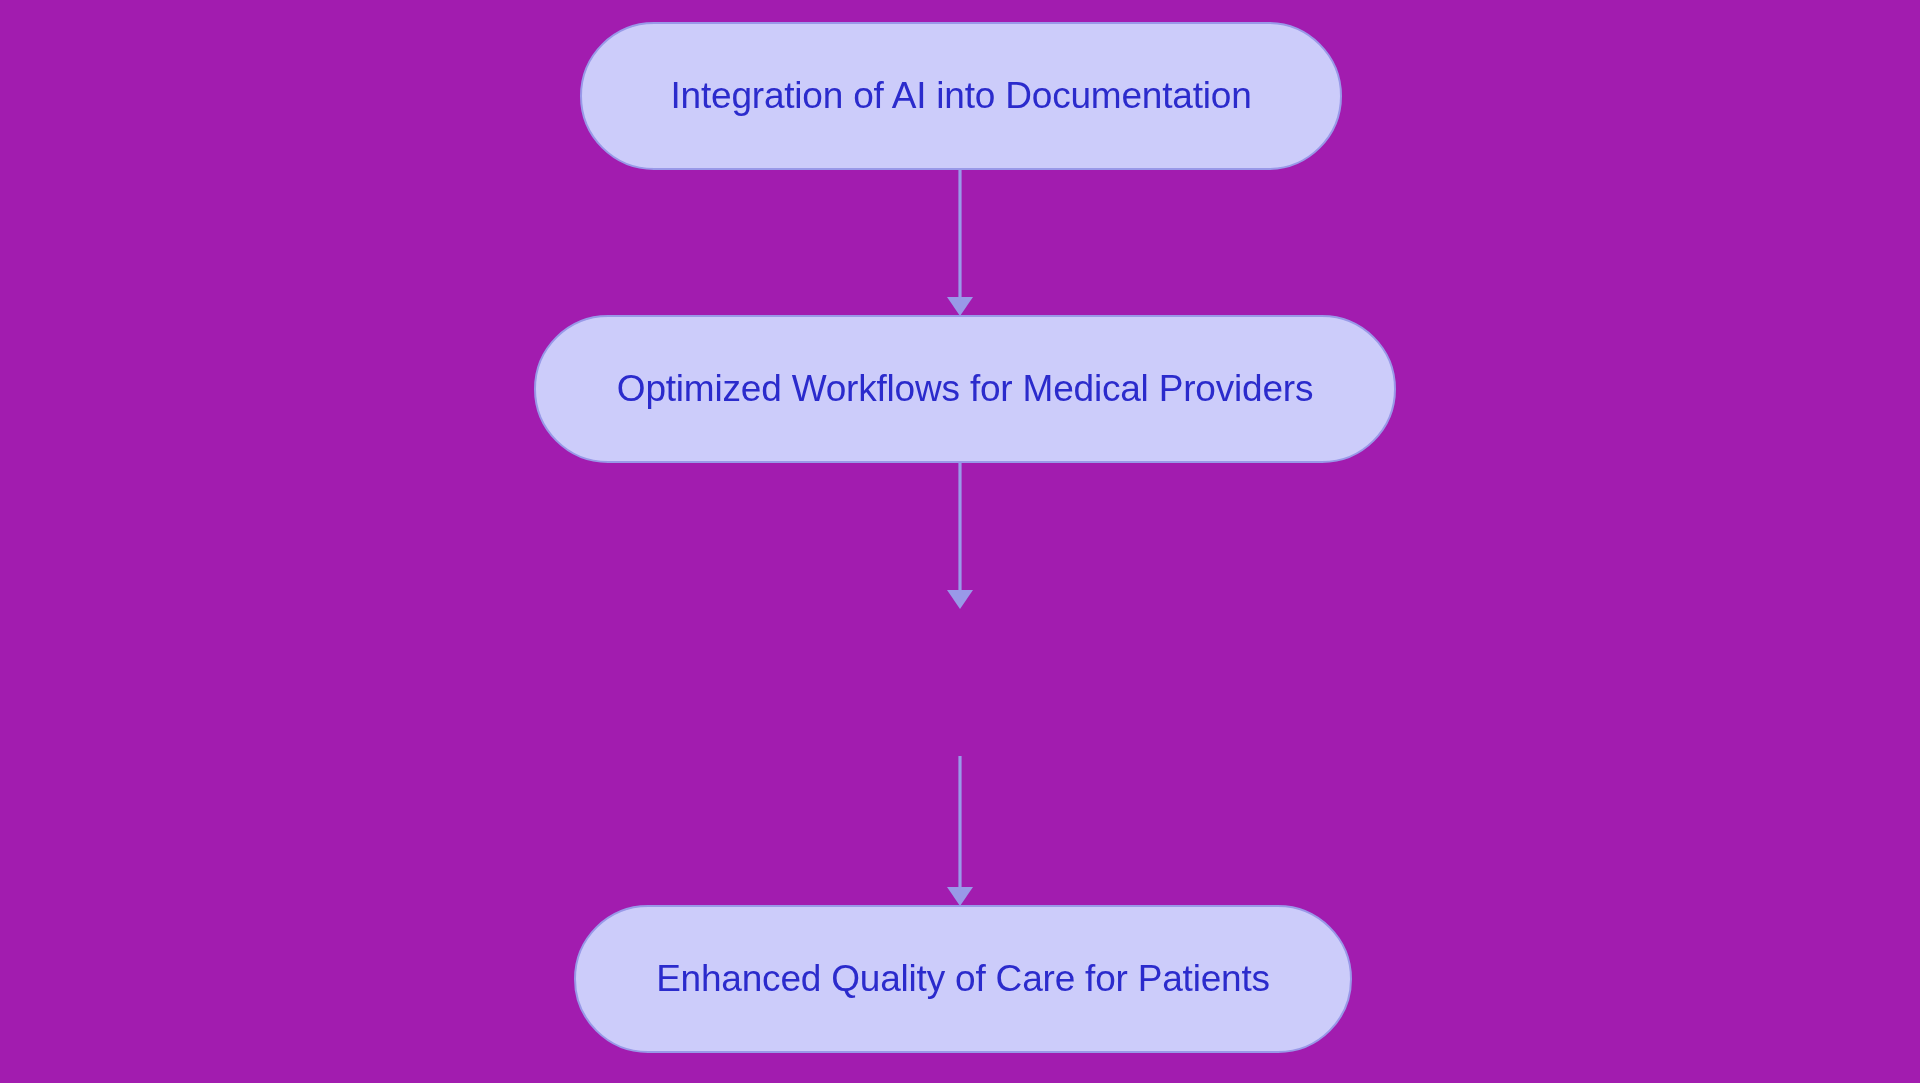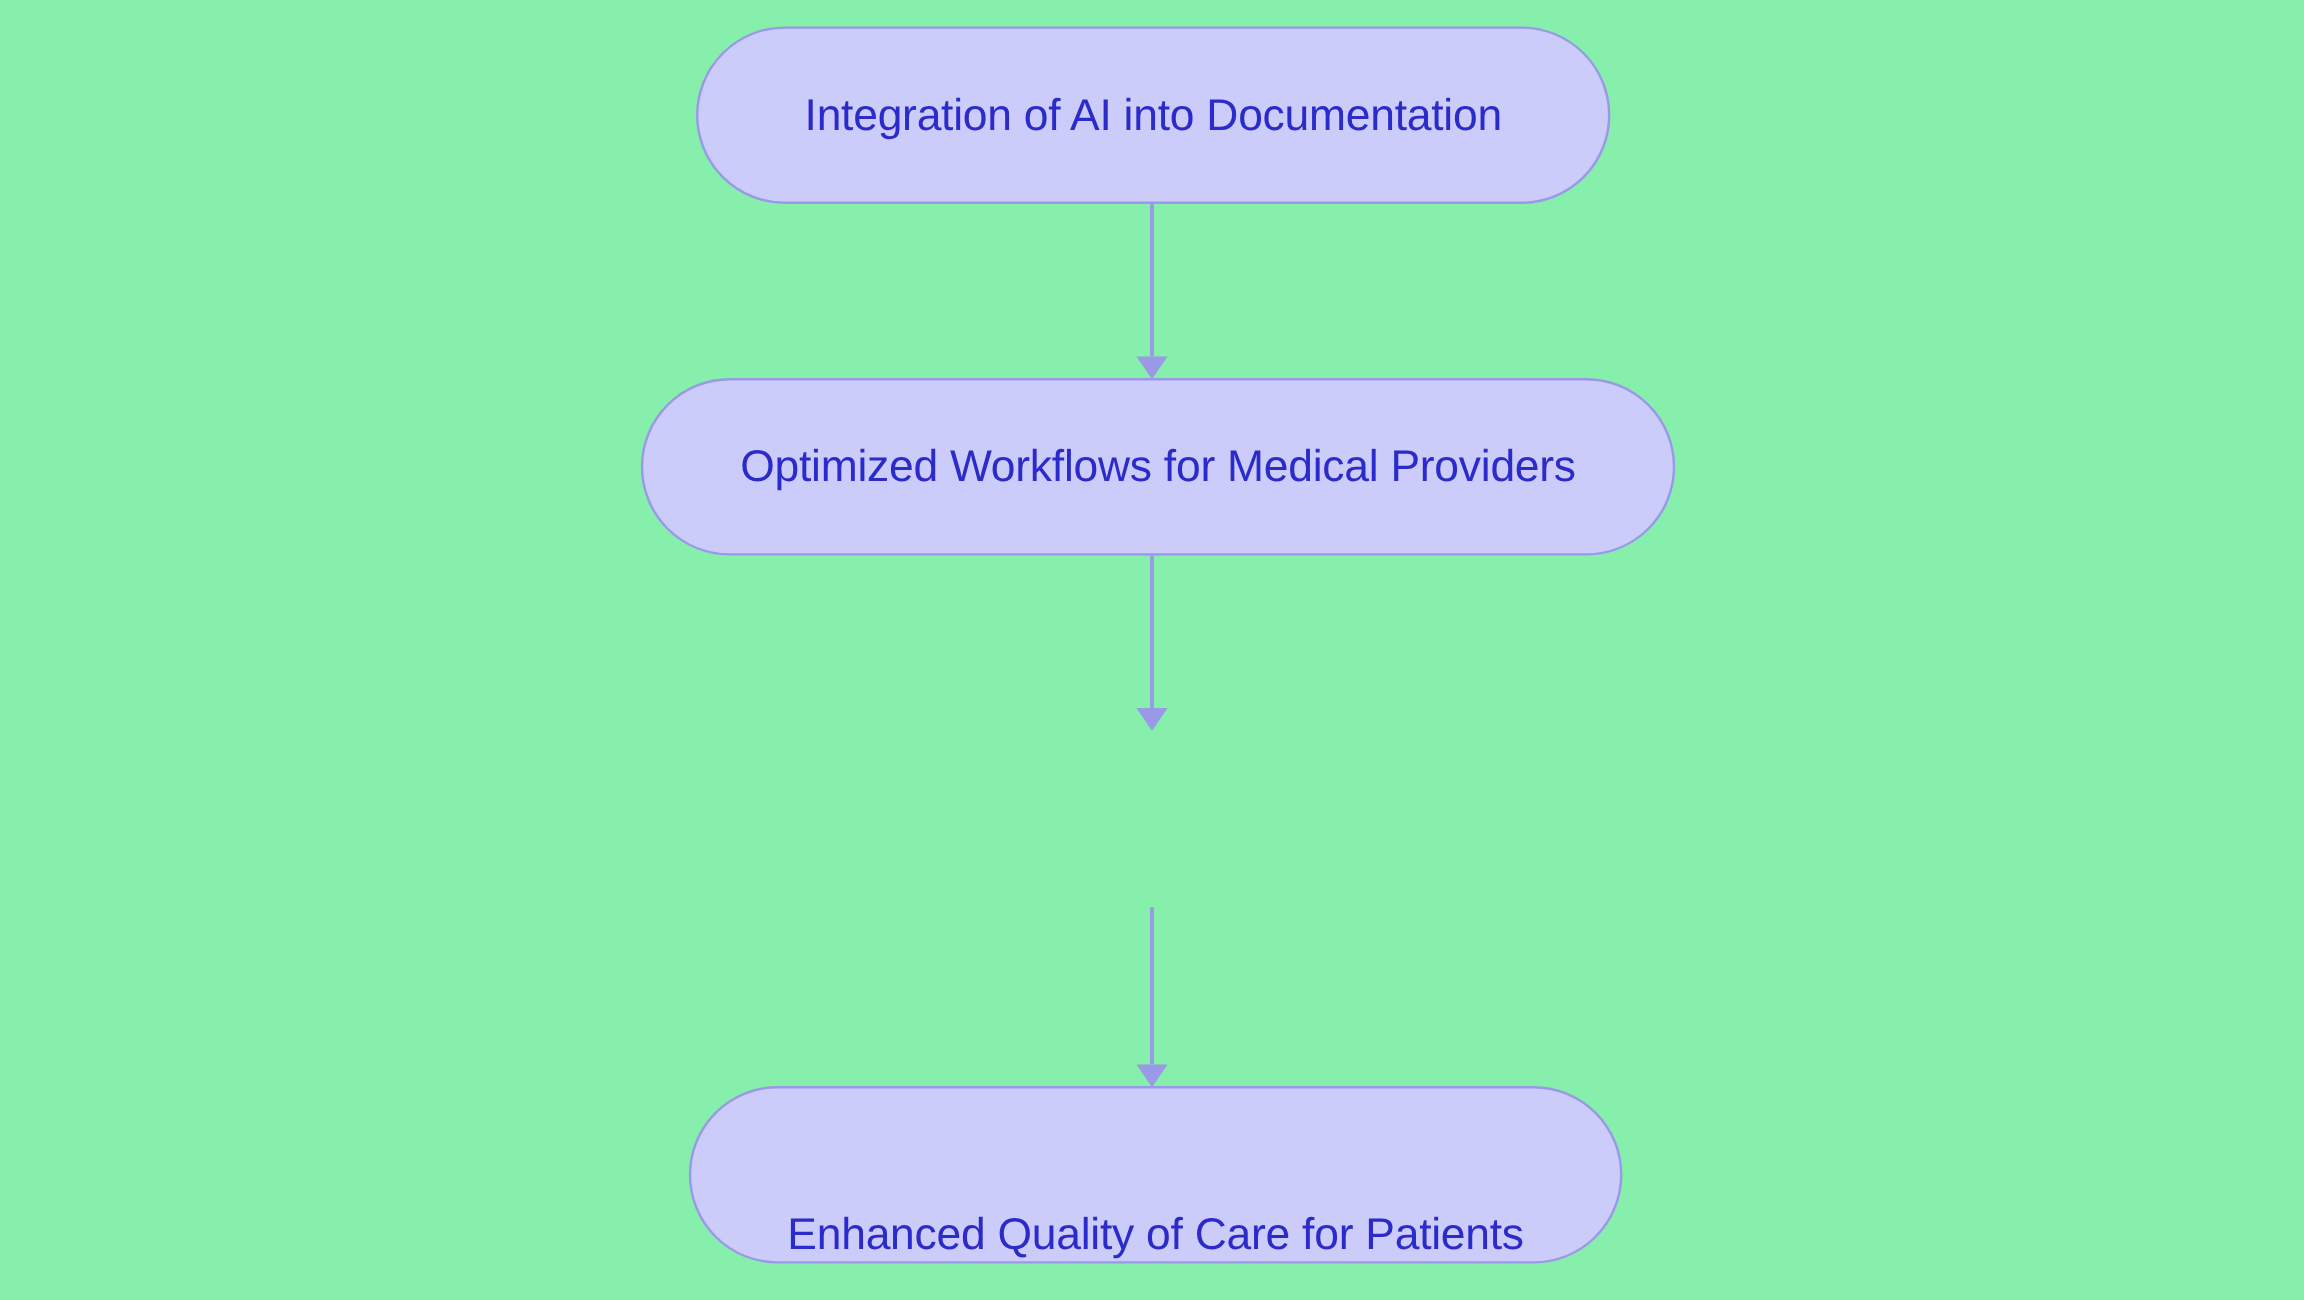--- a/index.html
+++ b/index.html
@@ -12,21 +12,21 @@
     width: 1920px;
     height: 1083px;
     overflow: hidden;
     font-family: "Liberation Sans", sans-serif;
   }
 
   #flowchart-canvas {
     position: relative;
     width: 1920px;
     height: 1083px;
-    background: #86efac;
+    background: #a21caf;
   }
 
   
   .node {
     position: absolute;
     box-sizing: border-box;
     display: flex;
     align-items: center;
     justify-content: center;
     background: #CCCCFA;
@@ -41,21 +41,21 @@
     font-weight: 400;
     letter-spacing: -0.2px;
     line-height: 1.15;
     white-space: nowrap;
     text-align: center;
   }
 
   #node-1 { left: 580px;  top: 22px;   width: 762px;  }
   #node-2 { left: 534px;  top: 315px;  width: 862px;  }
   #node-3 { left: 382px;  top: 608px;  width: 1158px; }
-  #node-4 { left: 574px;  top: 905px;  width: 778px; align-items: flex-end;  }
+  #node-4 { left: 574px;  top: 905px;  width: 778px;  }
 
   
   .connector {
     position: absolute;
     left: 0;
     top: 0;
     width: 1920px;
     height: 1083px;
     pointer-events: none;
   }

